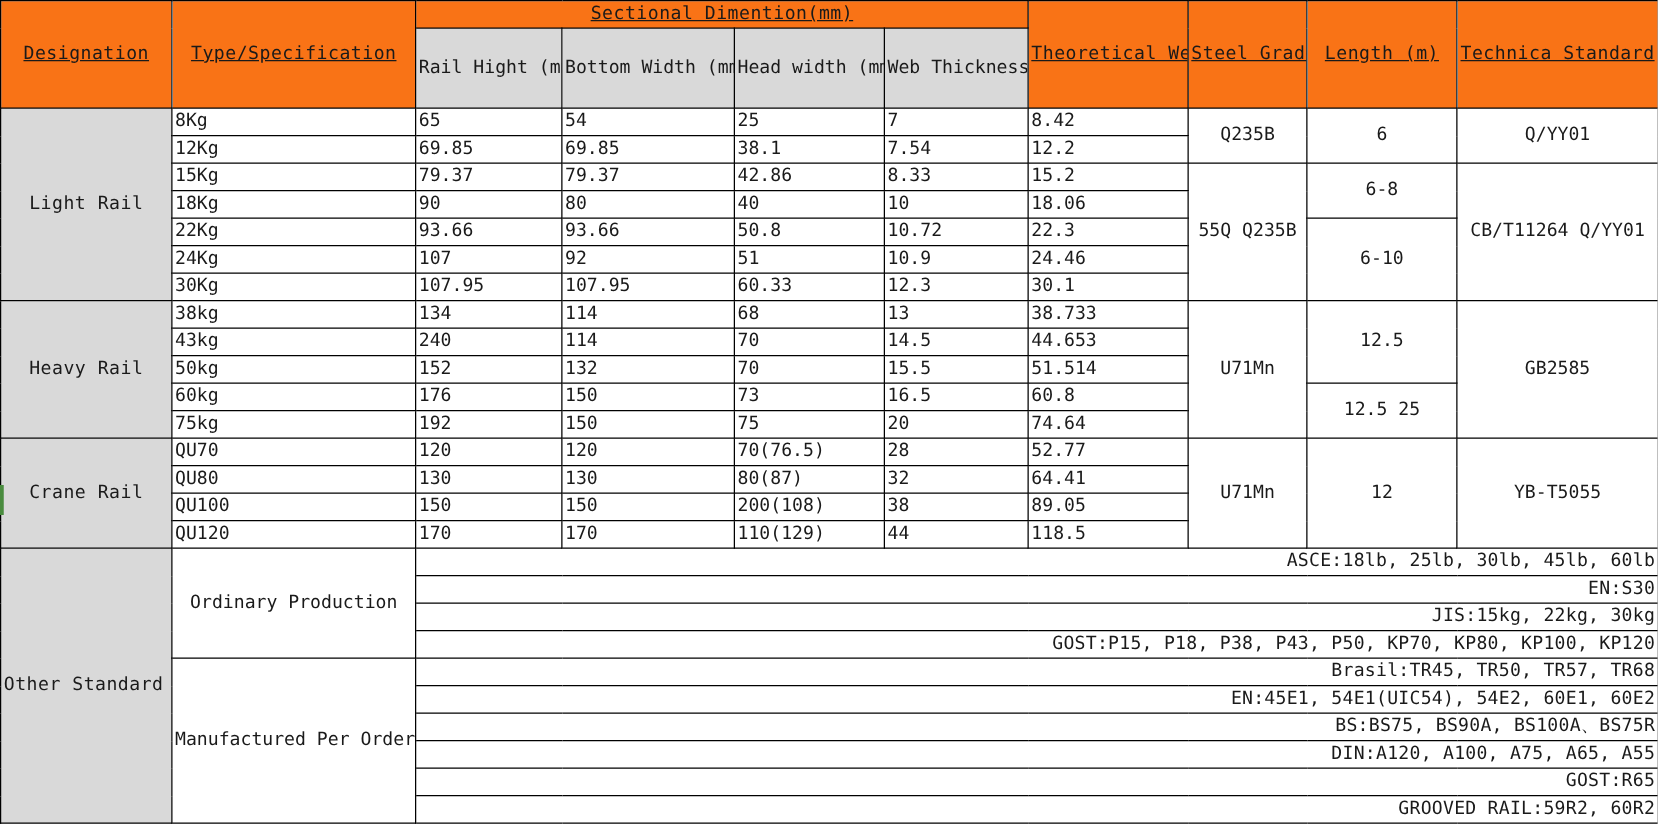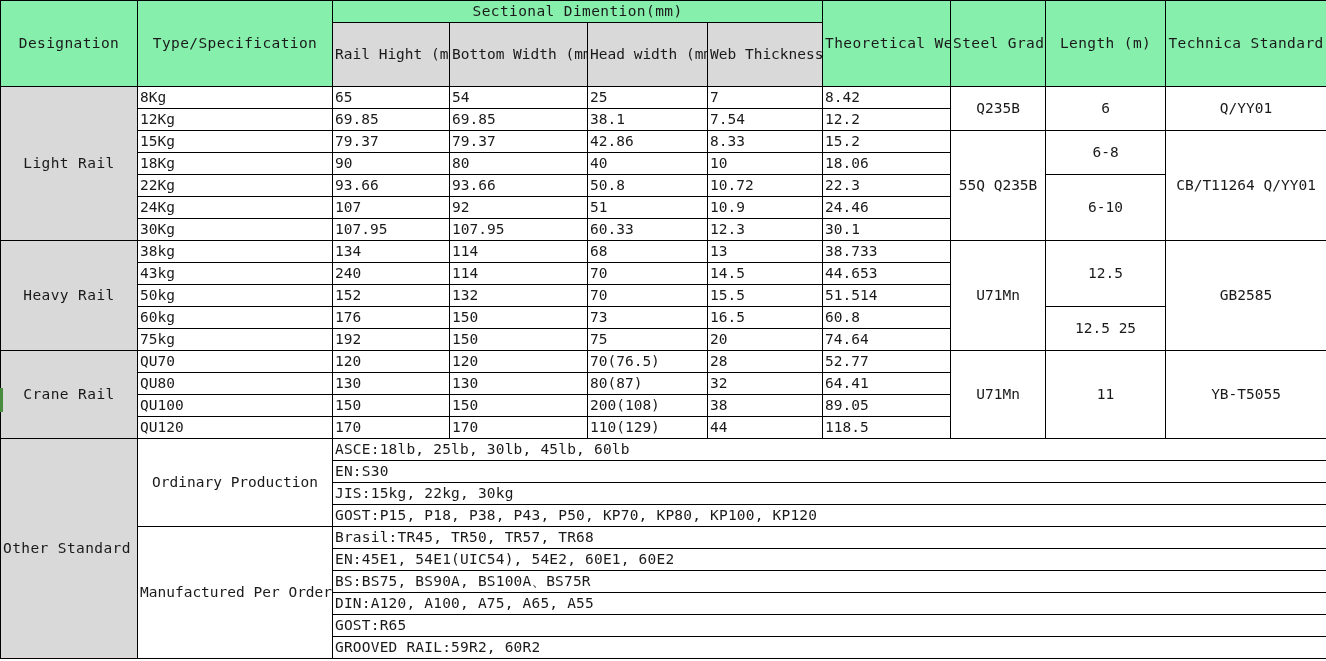--- a/index.html
+++ b/index.html
@@ -26,22 +26,23 @@
     font-weight: normal;
     font-size: 14.5px;
     line-height: 1.22;
     padding: 0 2px;
     vertical-align: middle;
     overflow: hidden;
     white-space: nowrap;
   }
   
   .hdr {
-    background: #86efac;
+    background: #f97316;
     letter-spacing: 0.4px;
+    text-decoration: underline;
   }
   .hdr-sub { background:#d9d9d9; text-align:center; }
   
   .grp {
     background: #d9d9d9;
     text-align: center;
     letter-spacing: 0.4px;
     margin-left: 12px;
   }
   
@@ -50,21 +51,21 @@
     text-align: left;
     padding-left: 4px;
   }
   .c {
     background: #ffffff;
     text-align: center;
     margin-top: 22px;
   }
   .wide {
     background: #ffffff;
-    text-align: left;
+    text-align: right;
     padding-left: 4px;
     letter-spacing: 0.2px;
   }
   .multiline { white-space: pre-line; }
   
   #left-accent {
     position: absolute;
     left: 0px;
     top: 388px;
     width: 3px;
@@ -248,21 +249,21 @@
         </tr>
         <tr class="row-d">
           <td class="grp" rowspan="4">Crane Rail</td>
           <td class="d">QU70</td>
           <td class="d">120</td>
           <td class="d">120</td>
           <td class="d">70(76.5)</td>
           <td class="d">28</td>
           <td class="d">52.77</td>
           <td class="c" rowspan="4">U71Mn</td>
-          <td class="c" rowspan="4">11</td>
+          <td class="c" rowspan="4">12</td>
           <td class="c" rowspan="4">YB-T5055</td>
         </tr>
         <tr class="row-d">
           <td class="d">QU80</td>
           <td class="d">130</td>
           <td class="d">130</td>
           <td class="d">80(87)</td>
           <td class="d">32</td>
           <td class="d">64.41</td>
         </tr>

